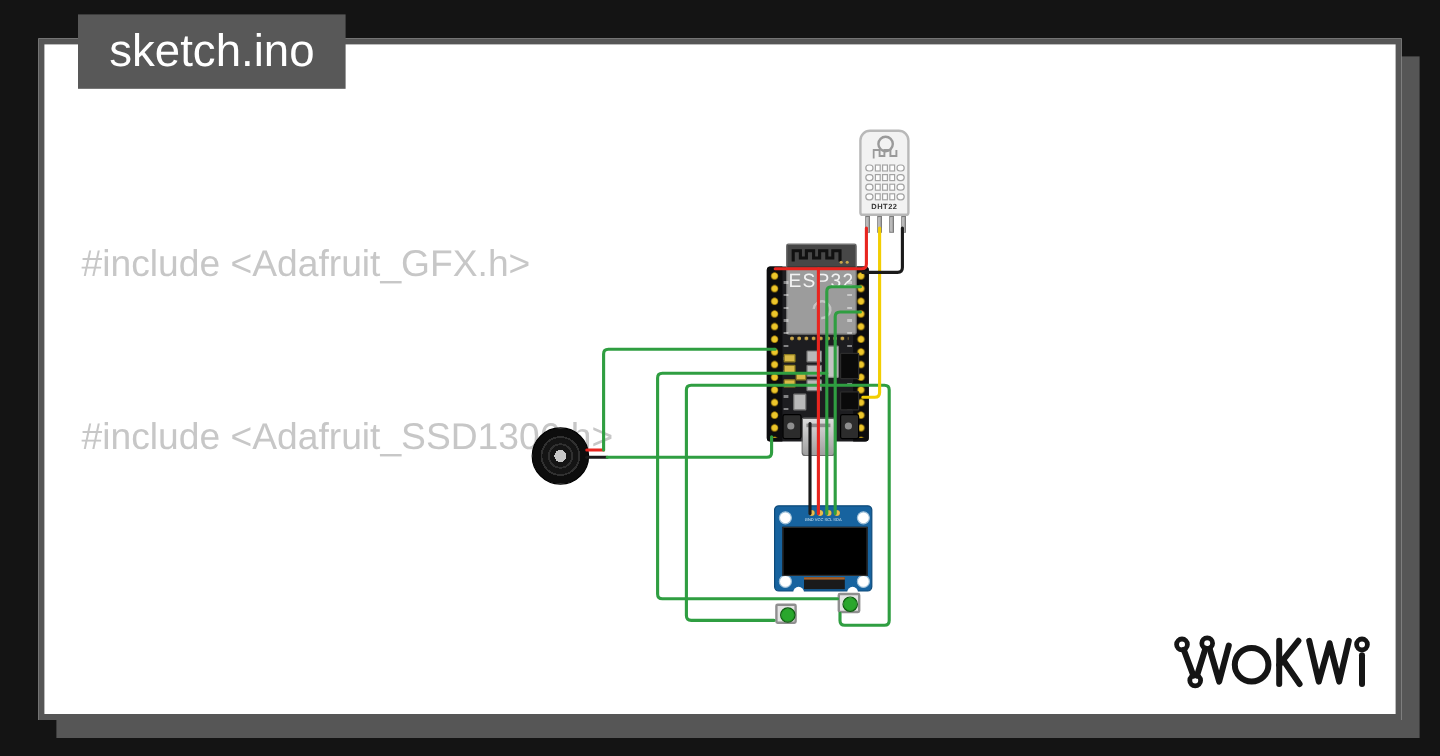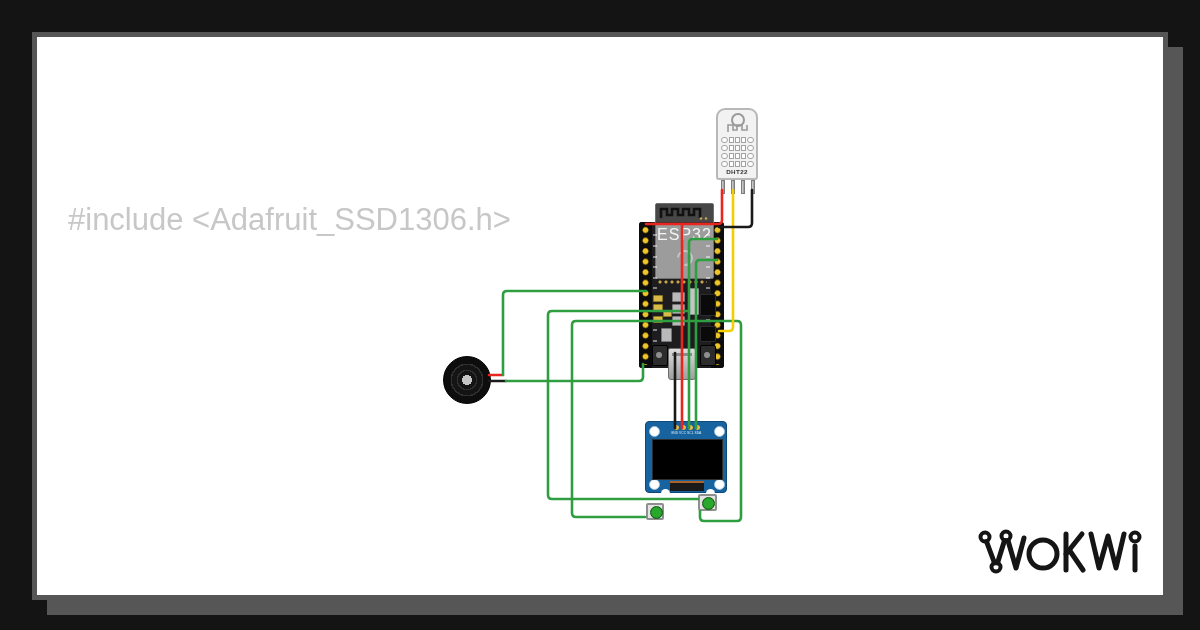--- a/index.html
+++ b/index.html
@@ -99,22 +99,24 @@
   .wires{position:absolute;left:0;top:0;z-index:20;pointer-events:none;}
   .logo{position:absolute;left:975px;top:526px;z-index:15;}
 </style>
 </head>
 <body>
 
 <div class="page">
 
   <div class="card"></div>
 
+  <div class="file-tab">sketch.ino</div>
 
   <div class="code">
+    <div class="code-line">#include &lt;Adafruit_GFX.h&gt;</div>
     <div class="code-line">#include &lt;Adafruit_SSD1306.h&gt;</div>
     
     
     
     
     
     
   </div>
 
   <div class="comp esp32">

